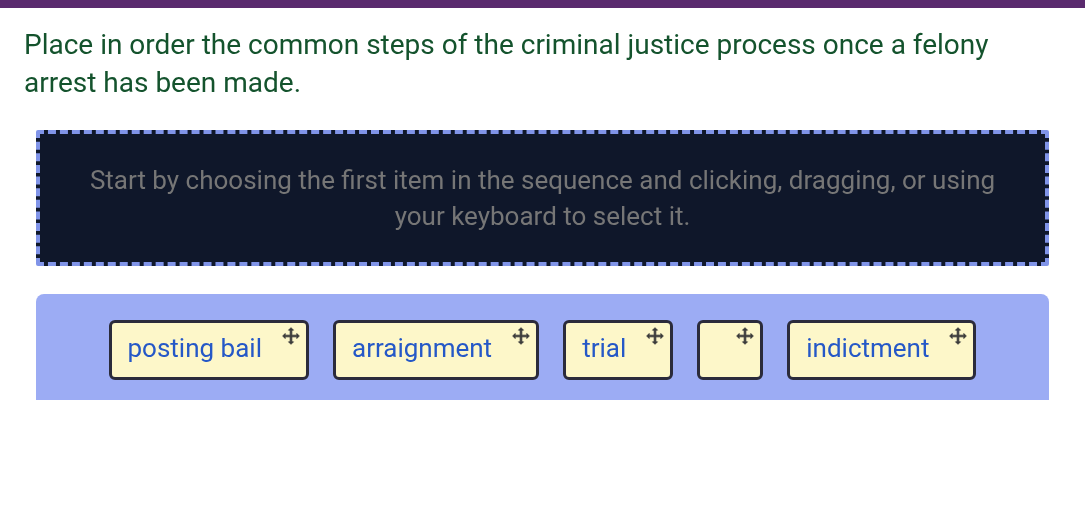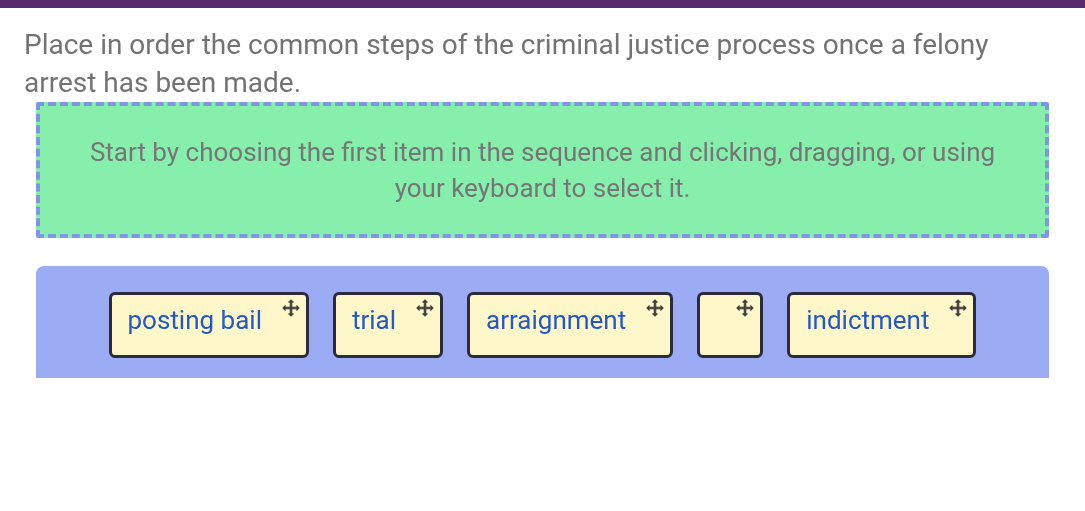--- a/index.html
+++ b/index.html
@@ -14,30 +14,31 @@
     height: 8px;
     background: #5a2a6e;
     width: 100%;
   }
   .container {
     padding: 18px 24px 0 24px;
   }
   .question {
     font-size: 28px;
     line-height: 1.35;
-    color: #737373;
+    color: #14532d;
     font-weight: 400;
+    margin-bottom: 28px;
   }
   .dropzone {
     border: 4px dashed #8094e8;
     border-radius: 2px;
     padding: 28px 40px;
     text-align: center;
     margin: 0 12px 28px 12px;
-    background: #86efac;
+    background: #0f172a;
   }
   .dropzone-text {
     font-size: 26px;
     color: #767676;
     line-height: 1.4;
     font-weight: 400;
   }
   .items-panel {
     background: #9cacf4;
     border-radius: 8px 8px 0 0;
@@ -46,21 +47,21 @@
     display: flex;
     flex-wrap: wrap;
     justify-content: center;
     gap: 18px 24px;
   }
   .drag-item {
     position: relative;
     background: #fdf7c9;
     border: 3px solid #2b2b3b;
     border-radius: 6px;
-    padding: 10px 44px 18px 16px;
+    padding: 10px 44px 12px 16px;
     font-size: 26px;
     color: #2558c7;
     cursor: grab;
     user-select: none;
     line-height: 1.2;
   }
   .drag-item .move-icon {
     position: absolute;
     top: 2px;
     right: 4px;
@@ -95,30 +96,30 @@
     <div class="drag-item">
       <span>posting bail</span>
       <span class="move-icon">
         <svg viewBox="0 0 24 24">
             <path d="M12 2 L9 5 L11 5 L11 11 L5 11 L5 9 L2 12 L5 15 L5 13 L11 13 L11 19 L9 19 L12 22 L15 19 L13 19 L13 13 L19 13 L19 15 L22 12 L19 9 L19 11 L13 11 L13 5 L15 5 Z"></path>
           </svg>
       </span>
     </div>
 
     <div class="drag-item">
-      <span>trial</span>
+      <span>arraignment</span>
       <span class="move-icon">
         <svg viewBox="0 0 24 24">
             <path d="M12 2 L9 5 L11 5 L11 11 L5 11 L5 9 L2 12 L5 15 L5 13 L11 13 L11 19 L9 19 L12 22 L15 19 L13 19 L13 13 L19 13 L19 15 L22 12 L19 9 L19 11 L13 11 L13 5 L15 5 Z"></path>
           </svg>
       </span>
     </div>
 
     <div class="drag-item">
-      <span>arraignment</span>
+      <span>trial</span>
       <span class="move-icon">
         <svg viewBox="0 0 24 24">
             <path d="M12 2 L9 5 L11 5 L11 11 L5 11 L5 9 L2 12 L5 15 L5 13 L11 13 L11 19 L9 19 L12 22 L15 19 L13 19 L13 13 L19 13 L19 15 L22 12 L19 9 L19 11 L13 11 L13 5 L15 5 Z"></path>
           </svg>
       </span>
     </div>
 
     <div class="drag-item">
       <span class="move-icon">
         <svg viewBox="0 0 24 24">

